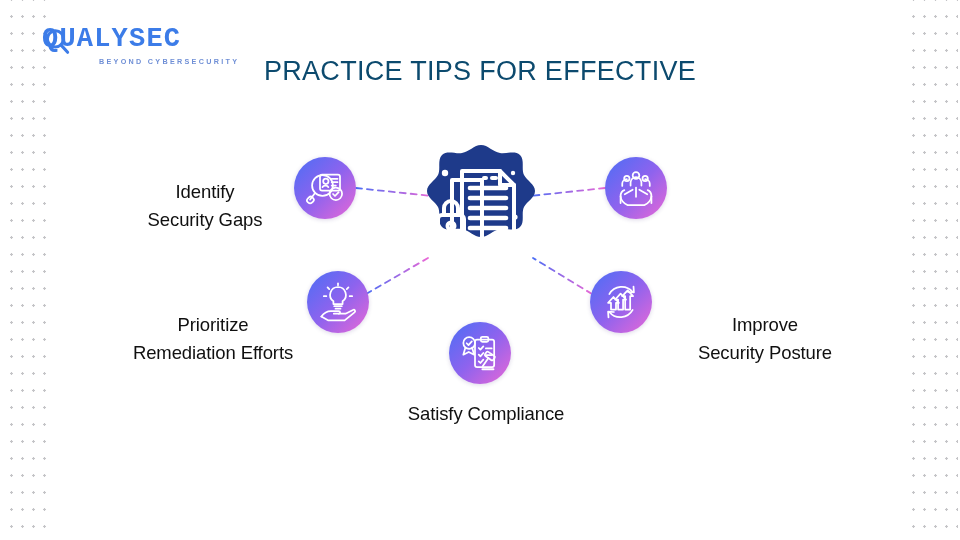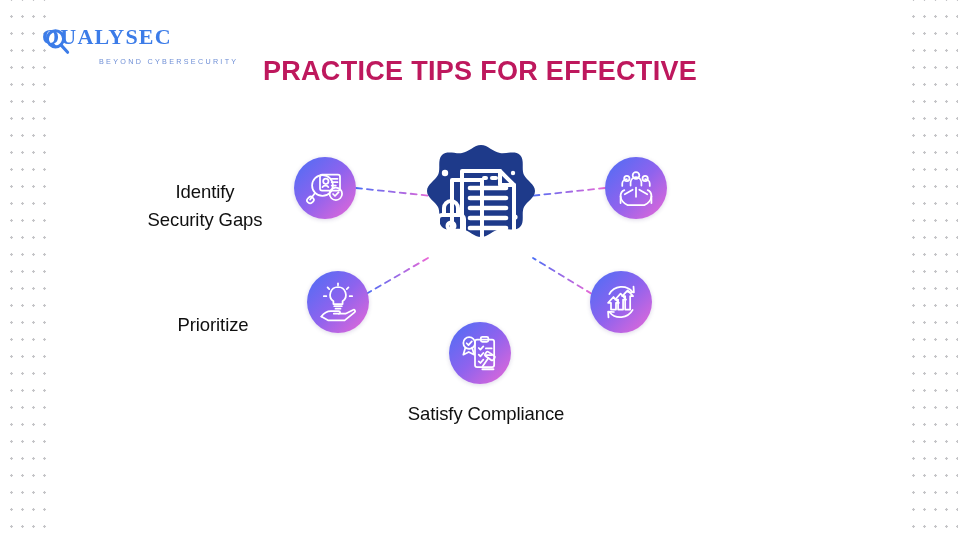--- a/index.html
+++ b/index.html
@@ -34,55 +34,55 @@
   #logo {
     position: absolute;
     left: 42px;
     top: 24px;
     width: 230px;
     height: 48px;
   }
   #logo .wordmark {
     position: absolute;
     left: 0; top: 0;
-    font-size: 22px;
+    font-size: 27px;
     font-weight: 700;
     letter-spacing: 1.2px;
     color: #3c7ce8;
-    font-family: Liberation Serif, serif;
+    font-family: Liberation Mono, monospace;
     white-space: nowrap;
   }
   #logo .qglass {
     position: absolute;
     left: 2px;
     top: 4px;
     width: 27px;
     height: 27px;
   }
   #logo .tagline {
     position: absolute;
     left: 57px;
     top: 33px;
     font-size: 7.2px;
     letter-spacing: 2.3px;
-    font-weight: 400;
+    font-weight: 700;
     color: #6f8fd6;
     white-space: nowrap;
   }
 
   
   #title {
     position: absolute;
     left: 0;
     right: 0;
     top: 52px;
     text-align: center;
-    color: #be185d;
+    color: #0c4a6e;
     font-size: 27px;
-    font-weight: 700;
+    font-weight: 400;
     line-height: 39px;
     letter-spacing: .3px;
   }
   #title .line { display: block; }
 
   
   #diagram {
     position: absolute;
     left: 0; top: 0;
     width: 960px; height: 540px;
@@ -287,21 +287,26 @@
     </div>
 
     <div class="label l-identify">
       <span>Identify</span>
       <span>Security Gaps</span>
     </div>
 
 
     <div class="label l-prioritize">
       <span>Prioritize</span>
-    </div>
-
+      <span>Remediation Efforts</span>
+    </div>
+
+    <div class="label l-improve">
+      <span>Improve</span>
+      <span>Security Posture</span>
+    </div>
 
     <div class="label l-compliance">
       <span>Satisfy Compliance</span>
     </div>
 
   </div>
 </div>
 
 </body></html>

